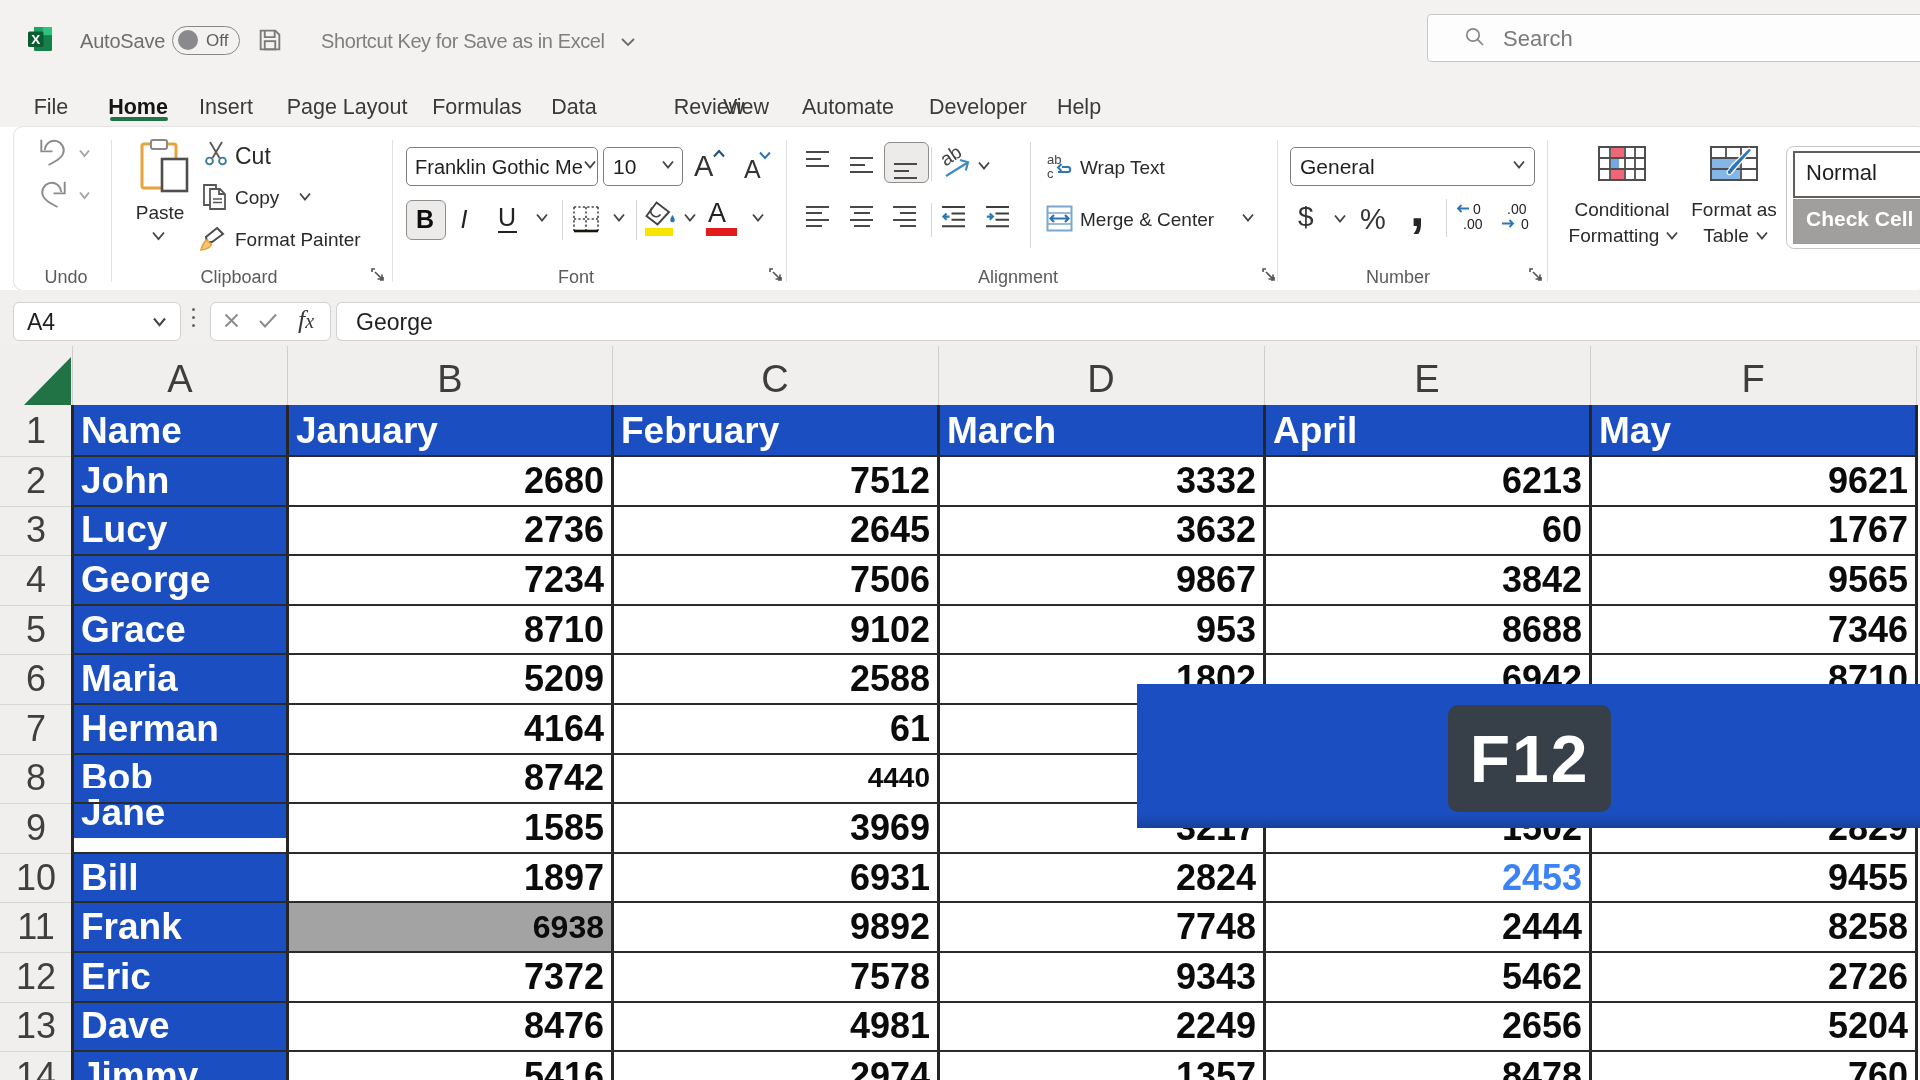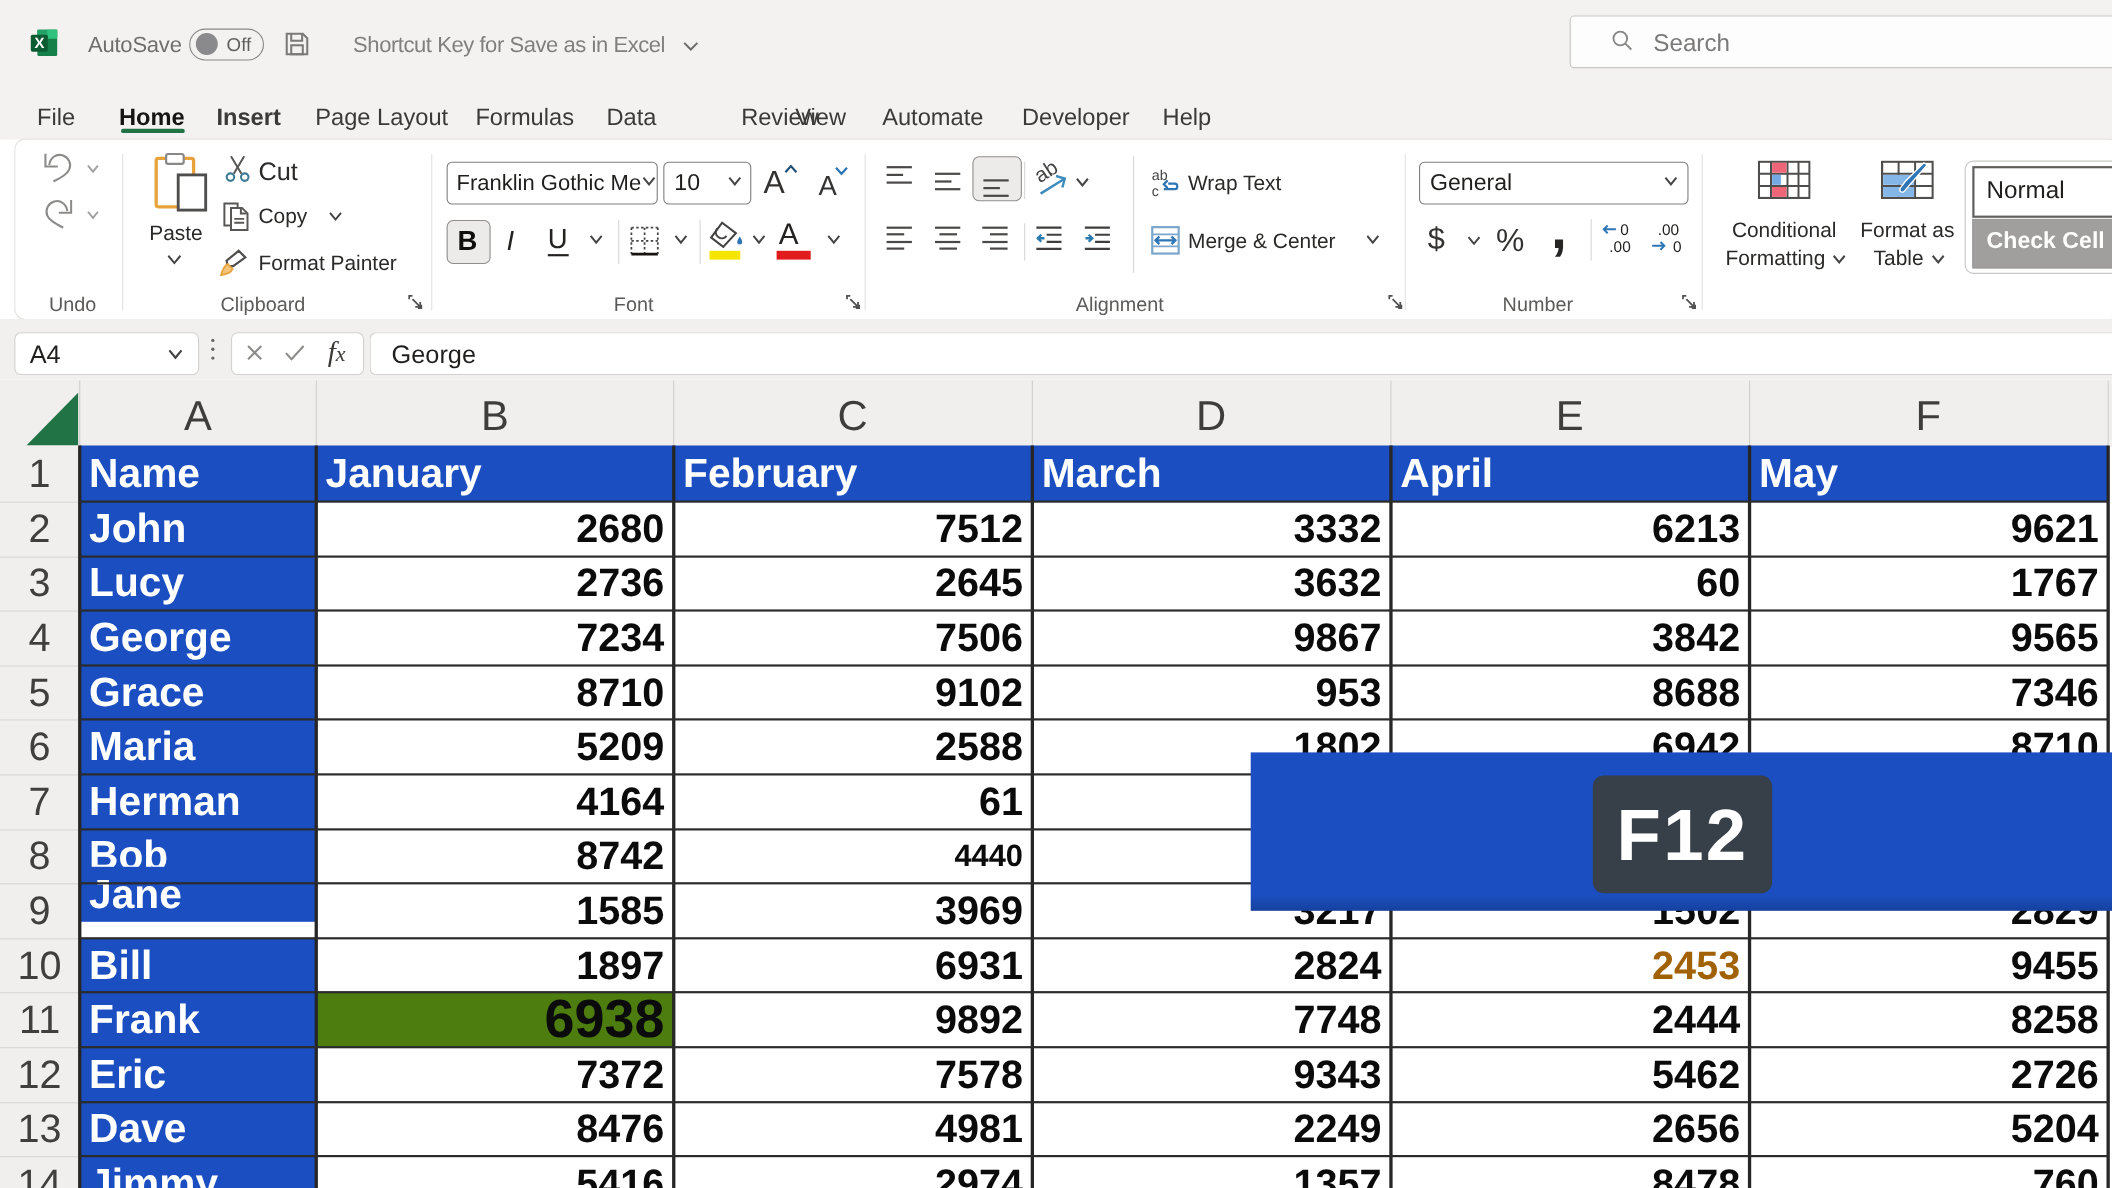--- a/index.html
+++ b/index.html
@@ -33,21 +33,21 @@
   </svg>
 <div class="ab" style="left:1427px;top:14px;width:500px;height:46px;background:#fdfdfd;
  border:1px solid #c9c8c7;border-radius:4px;"></div>
 <svg class="ab" style="left:1463px;top:25px;" width="24" height="24" viewBox="0 0 24 24" fill="none" stroke="#878685" stroke-width="1.7">
 <circle cx="10" cy="10" r="6.2"></circle>
     <path d="M14.6 14.6 L20 20"></path>
   </svg>
 <div class="ab" style="left:1503px;top:26px;font-size:22px;color:#7b7a79;">Search</div>
 <div class="ab" style="left:51px;top:95px;transform:translateX(-50%);font-size:21.5px;font-weight:normal;color:#3b3a39;white-space:nowrap;">File</div>
 <div class="ab" style="left:138px;top:95px;transform:translateX(-50%);font-size:21.5px;font-weight:bold;color:#161514;white-space:nowrap;">Home</div>
-<div class="ab" style="left:226px;top:95px;transform:translateX(-50%);font-size:21.5px;font-weight:bold;color:#3b3a39;white-space:nowrap;">Insert</div>
+<div class="ab" style="left:226px;top:95px;transform:translateX(-50%);font-size:21.5px;font-weight:normal;color:#3b3a39;white-space:nowrap;">Insert</div>
 <div class="ab" style="left:347px;top:95px;transform:translateX(-50%);font-size:21.5px;font-weight:normal;color:#3b3a39;white-space:nowrap;">Page Layout</div>
 <div class="ab" style="left:477px;top:95px;transform:translateX(-50%);font-size:21.5px;font-weight:normal;color:#3b3a39;white-space:nowrap;">Formulas</div>
 <div class="ab" style="left:574px;top:95px;transform:translateX(-50%);font-size:21.5px;font-weight:normal;color:#3b3a39;white-space:nowrap;">Data</div>
 <div class="ab" style="left:661px;top:95px;transform:translateX(-50%);font-size:21.5px;font-weight:normal;color:#3b3a39;white-space:nowrap;margin-left:48px;">Review</div>
 <div class="ab" style="left:746px;top:95px;transform:translateX(-50%);font-size:21.5px;font-weight:normal;color:#3b3a39;white-space:nowrap;">View</div>
 <div class="ab" style="left:848px;top:95px;transform:translateX(-50%);font-size:21.5px;font-weight:normal;color:#3b3a39;white-space:nowrap;">Automate</div>
 <div class="ab" style="left:978px;top:95px;transform:translateX(-50%);font-size:21.5px;font-weight:normal;color:#3b3a39;white-space:nowrap;">Developer</div>
 <div class="ab" style="left:1079px;top:95px;transform:translateX(-50%);font-size:21.5px;font-weight:normal;color:#3b3a39;white-space:nowrap;">Help</div>
 <div class="ab" style="left:110px;top:117px;width:58px;height:4px;border-radius:2px;background:#217346;"></div>
 <div class="ab" style="left:14px;top:127px;width:1912px;height:163px;background:#fff;border-radius:9px 9px 9px 9px;box-shadow:0 0 0 1px #e5e4e3;"></div>
@@ -409,24 +409,24 @@
 <div class="ab" style="left:72px;top:788px;width:215px;height:49.6px;background:#1b4ec0;display:flex;align-items:center;font-size:37px;font-weight:bold;color:#fff;padding-left:9px;box-sizing:border-box;">Jane</div>
 <div class="ab" style="left:287px;top:803.2px;width:325px;height:49.6px;background:#fff;display:flex;align-items:center;justify-content:flex-end;font-size:36px;font-weight:bold;color:#0b0b0b;padding-right:8px;box-sizing:border-box;">1585</div>
 <div class="ab" style="left:612px;top:803.2px;width:326px;height:49.6px;background:#fff;display:flex;align-items:center;justify-content:flex-end;font-size:36px;font-weight:bold;color:#0b0b0b;padding-right:8px;box-sizing:border-box;">3969</div>
 <div class="ab" style="left:938px;top:803.2px;width:326px;height:49.6px;background:#fff;display:flex;align-items:center;justify-content:flex-end;font-size:36px;font-weight:bold;color:#0b0b0b;padding-right:8px;box-sizing:border-box;">3217</div>
 <div class="ab" style="left:1264px;top:803.2px;width:326px;height:49.6px;background:#fff;display:flex;align-items:center;justify-content:flex-end;font-size:36px;font-weight:bold;color:#0b0b0b;padding-right:8px;box-sizing:border-box;">1502</div>
 <div class="ab" style="left:1590px;top:803.2px;width:326px;height:49.6px;background:#fff;display:flex;align-items:center;justify-content:flex-end;font-size:36px;font-weight:bold;color:#0b0b0b;padding-right:8px;box-sizing:border-box;">2829</div>
 <div class="ab" style="left:72px;top:852.8px;width:215px;height:49.6px;background:#1b4ec0;display:flex;align-items:center;font-size:37px;font-weight:bold;color:#fff;padding-left:9px;box-sizing:border-box;">Bill</div>
 <div class="ab" style="left:287px;top:852.8px;width:325px;height:49.6px;background:#fff;display:flex;align-items:center;justify-content:flex-end;font-size:36px;font-weight:bold;color:#0b0b0b;padding-right:8px;box-sizing:border-box;">1897</div>
 <div class="ab" style="left:612px;top:852.8px;width:326px;height:49.6px;background:#fff;display:flex;align-items:center;justify-content:flex-end;font-size:36px;font-weight:bold;color:#0b0b0b;padding-right:8px;box-sizing:border-box;">6931</div>
 <div class="ab" style="left:938px;top:852.8px;width:326px;height:49.6px;background:#fff;display:flex;align-items:center;justify-content:flex-end;font-size:36px;font-weight:bold;color:#0b0b0b;padding-right:8px;box-sizing:border-box;">2824</div>
-<div class="ab" style="left:1264px;top:852.8px;width:326px;height:49.6px;background:#fff;display:flex;align-items:center;justify-content:flex-end;font-size:36px;font-weight:bold;color:#a16207;padding-right:8px;box-sizing:border-box;">2453</div>
+<div class="ab" style="left:1264px;top:852.8px;width:326px;height:49.6px;background:#fff;display:flex;align-items:center;justify-content:flex-end;font-size:36px;font-weight:bold;color:#3b82f6;padding-right:8px;box-sizing:border-box;">2453</div>
 <div class="ab" style="left:1590px;top:852.8px;width:326px;height:49.6px;background:#fff;display:flex;align-items:center;justify-content:flex-end;font-size:36px;font-weight:bold;color:#0b0b0b;padding-right:8px;box-sizing:border-box;">9455</div>
 <div class="ab" style="left:72px;top:902.4px;width:215px;height:49.6px;background:#1b4ec0;display:flex;align-items:center;font-size:37px;font-weight:bold;color:#fff;padding-left:9px;box-sizing:border-box;">Frank</div>
-<div class="ab" style="left:287px;top:902.4px;width:325px;height:49.6px;background:#4d7c0f;display:flex;align-items:center;justify-content:flex-end;font-size:49px;font-weight:bold;color:#0b0b0b;padding-right:8px;box-sizing:border-box;">6938</div>
+<div class="ab" style="left:287px;top:902.4px;width:325px;height:49.6px;background:#a3a3a3;display:flex;align-items:center;justify-content:flex-end;font-size:32px;font-weight:bold;color:#0b0b0b;padding-right:8px;box-sizing:border-box;">6938</div>
 <div class="ab" style="left:612px;top:902.4px;width:326px;height:49.6px;background:#fff;display:flex;align-items:center;justify-content:flex-end;font-size:36px;font-weight:bold;color:#0b0b0b;padding-right:8px;box-sizing:border-box;">9892</div>
 <div class="ab" style="left:938px;top:902.4px;width:326px;height:49.6px;background:#fff;display:flex;align-items:center;justify-content:flex-end;font-size:36px;font-weight:bold;color:#0b0b0b;padding-right:8px;box-sizing:border-box;">7748</div>
 <div class="ab" style="left:1264px;top:902.4px;width:326px;height:49.6px;background:#fff;display:flex;align-items:center;justify-content:flex-end;font-size:36px;font-weight:bold;color:#0b0b0b;padding-right:8px;box-sizing:border-box;">2444</div>
 <div class="ab" style="left:1590px;top:902.4px;width:326px;height:49.6px;background:#fff;display:flex;align-items:center;justify-content:flex-end;font-size:36px;font-weight:bold;color:#0b0b0b;padding-right:8px;box-sizing:border-box;">8258</div>
 <div class="ab" style="left:72px;top:952.0px;width:215px;height:49.6px;background:#1b4ec0;display:flex;align-items:center;font-size:37px;font-weight:bold;color:#fff;padding-left:9px;box-sizing:border-box;">Eric</div>
 <div class="ab" style="left:287px;top:952.0px;width:325px;height:49.6px;background:#fff;display:flex;align-items:center;justify-content:flex-end;font-size:36px;font-weight:bold;color:#0b0b0b;padding-right:8px;box-sizing:border-box;">7372</div>
 <div class="ab" style="left:612px;top:952.0px;width:326px;height:49.6px;background:#fff;display:flex;align-items:center;justify-content:flex-end;font-size:36px;font-weight:bold;color:#0b0b0b;padding-right:8px;box-sizing:border-box;">7578</div>
 <div class="ab" style="left:938px;top:952.0px;width:326px;height:49.6px;background:#fff;display:flex;align-items:center;justify-content:flex-end;font-size:36px;font-weight:bold;color:#0b0b0b;padding-right:8px;box-sizing:border-box;">9343</div>
 <div class="ab" style="left:1264px;top:952.0px;width:326px;height:49.6px;background:#fff;display:flex;align-items:center;justify-content:flex-end;font-size:36px;font-weight:bold;color:#0b0b0b;padding-right:8px;box-sizing:border-box;">5462</div>
 <div class="ab" style="left:1590px;top:952.0px;width:326px;height:49.6px;background:#fff;display:flex;align-items:center;justify-content:flex-end;font-size:36px;font-weight:bold;color:#0b0b0b;padding-right:8px;box-sizing:border-box;">2726</div>

